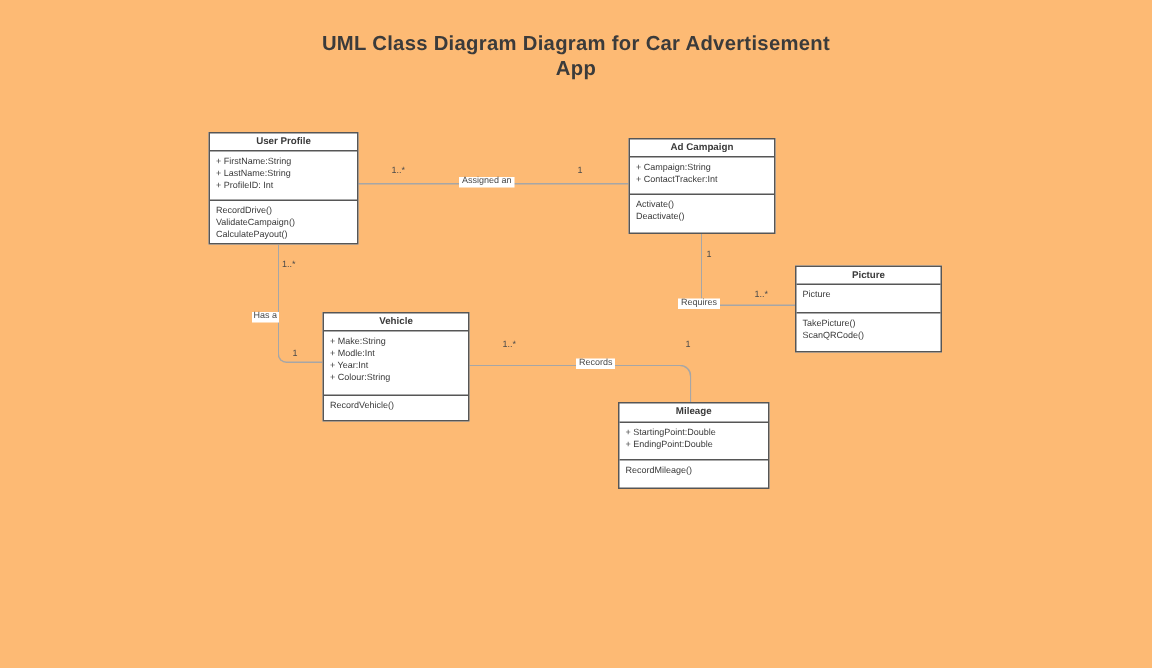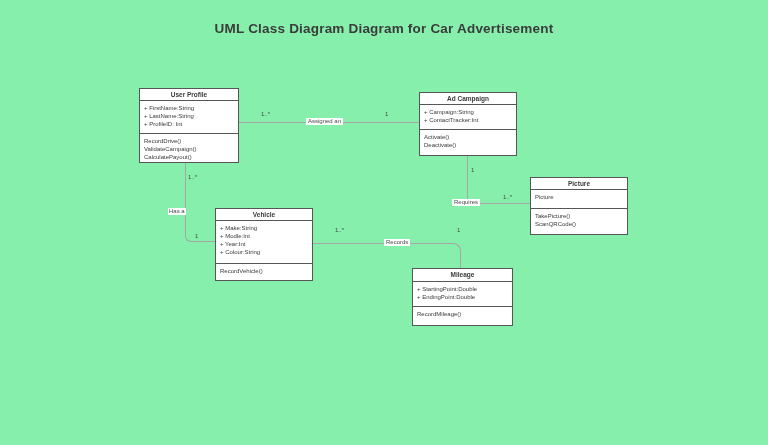--- a/index.html
+++ b/index.html
@@ -1,20 +1,20 @@
 <!DOCTYPE html>
 <html><head>
 <meta charset="utf-8">
 <style>
   html, body { margin: 0; padding: 0; background: #ffffff; }
   .canvas {
     position: relative;
     width: 768px;
     height: 445px;
-    background: #86efac;
+    background: #fdba74;
     overflow: hidden;
     font-family: "Liberation Sans", sans-serif;
     color: #3a3a3a;
   }
 
   
   .diagram-title {
     position: absolute;
     left: 0; right: 0; top: 20px;
     text-align: center;
@@ -69,20 +69,21 @@
   }
   .edge-label { background: #ffffff; padding: 0 2px; }
 </style>
 </head>
 <body>
 
 <div class="canvas">
 
   <div class="diagram-title">
     <div>UML Class Diagram Diagram for Car Advertisement</div>
+    <div>App</div>
   </div>
 
   <div class="conn h-line" style="left:238px; top:122px; width:181px;"></div>
   <div class="conn corner-bl" style="left:185px; top:163px; width:30px; height:79px;"></div>
   <div class="conn corner-bl" style="left:467px; top:156px; width:63px; height:48px;"></div>
   <div class="conn corner-tr" style="left:312px; top:243px; width:149px; height:25px;"></div>
 
   <span class="mult" style="left:261px; top:111px;">1..*</span>
   <span class="edge-label" style="left:306px; top:118px;">Assigned an</span>
   <span class="mult" style="left:385px; top:111px;">1</span>

